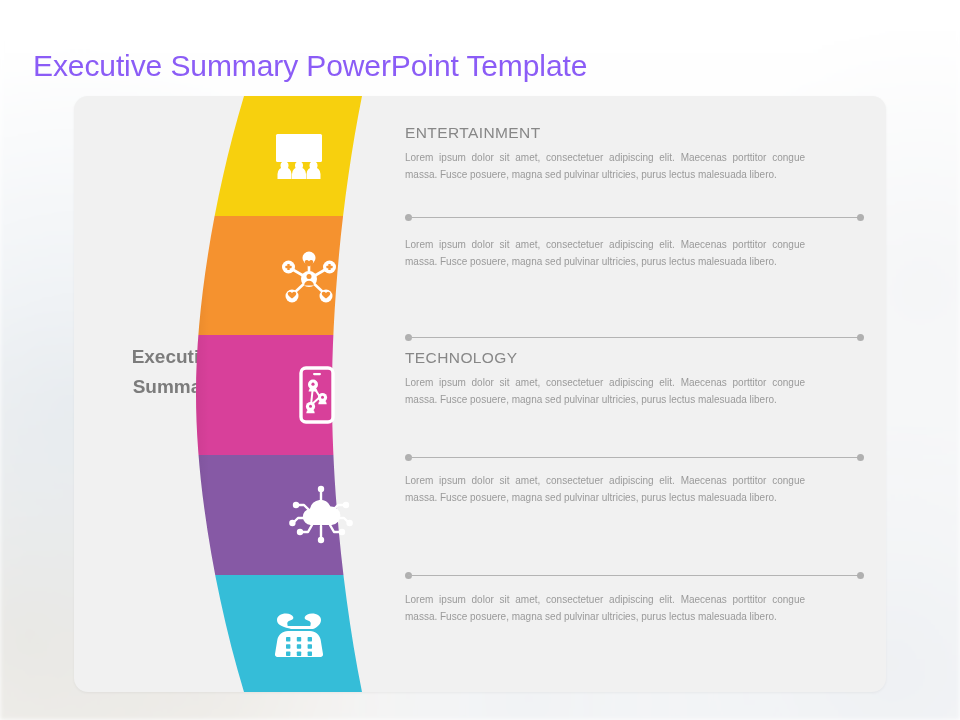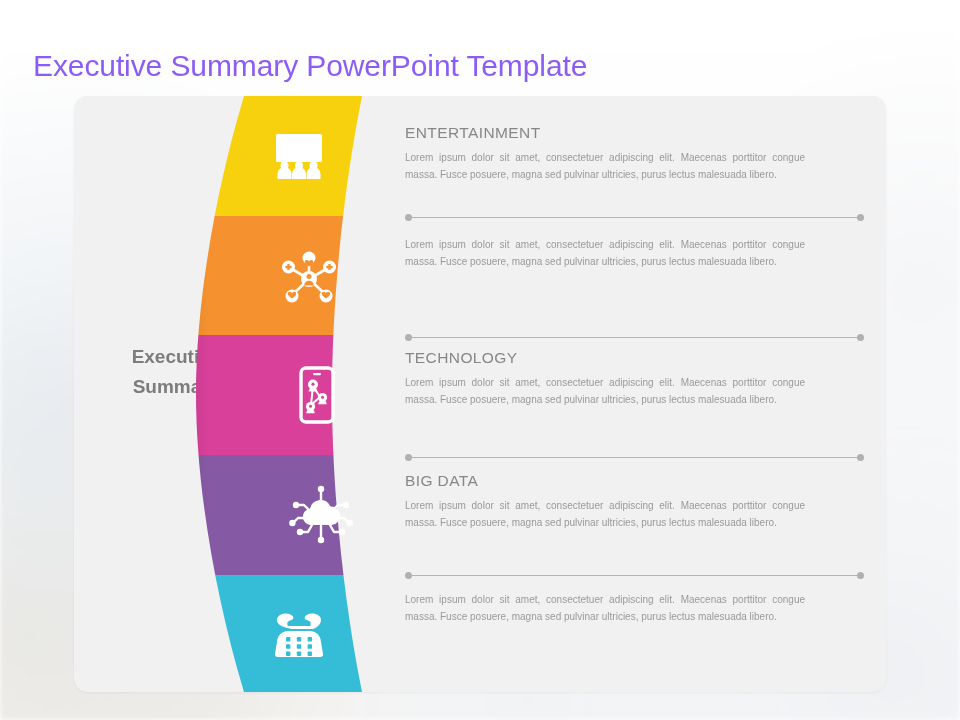--- a/index.html
+++ b/index.html
@@ -321,21 +321,20 @@
       <div class="section-title">TECHNOLOGY</div>
       <p class="section-body">Lorem ipsum dolor sit amet, consectetuer adipiscing elit. Maecenas porttitor congue massa. Fusce posuere, magna sed pulvinar ultricies, purus lectus malesuada libero.</p>
     </div>
     <div class="divider" style="top:358px;">
       <span class="dot left"></span>
       <span class="rule"></span>
       <span class="dot right"></span>
     </div>
 
     <div class="section" style="top:376px;">
-      <div class="section-title">BIG DATA</div>
       <p class="section-body">Lorem ipsum dolor sit amet, consectetuer adipiscing elit. Maecenas porttitor congue massa. Fusce posuere, magna sed pulvinar ultricies, purus lectus malesuada libero.</p>
     </div>
     <div class="divider" style="top:476px;">
       <span class="dot left"></span>
       <span class="rule"></span>
       <span class="dot right"></span>
     </div>
 
     <div class="section" style="top:495px;">
       <p class="section-body">Lorem ipsum dolor sit amet, consectetuer adipiscing elit. Maecenas porttitor congue massa. Fusce posuere, magna sed pulvinar ultricies, purus lectus malesuada libero.</p>

